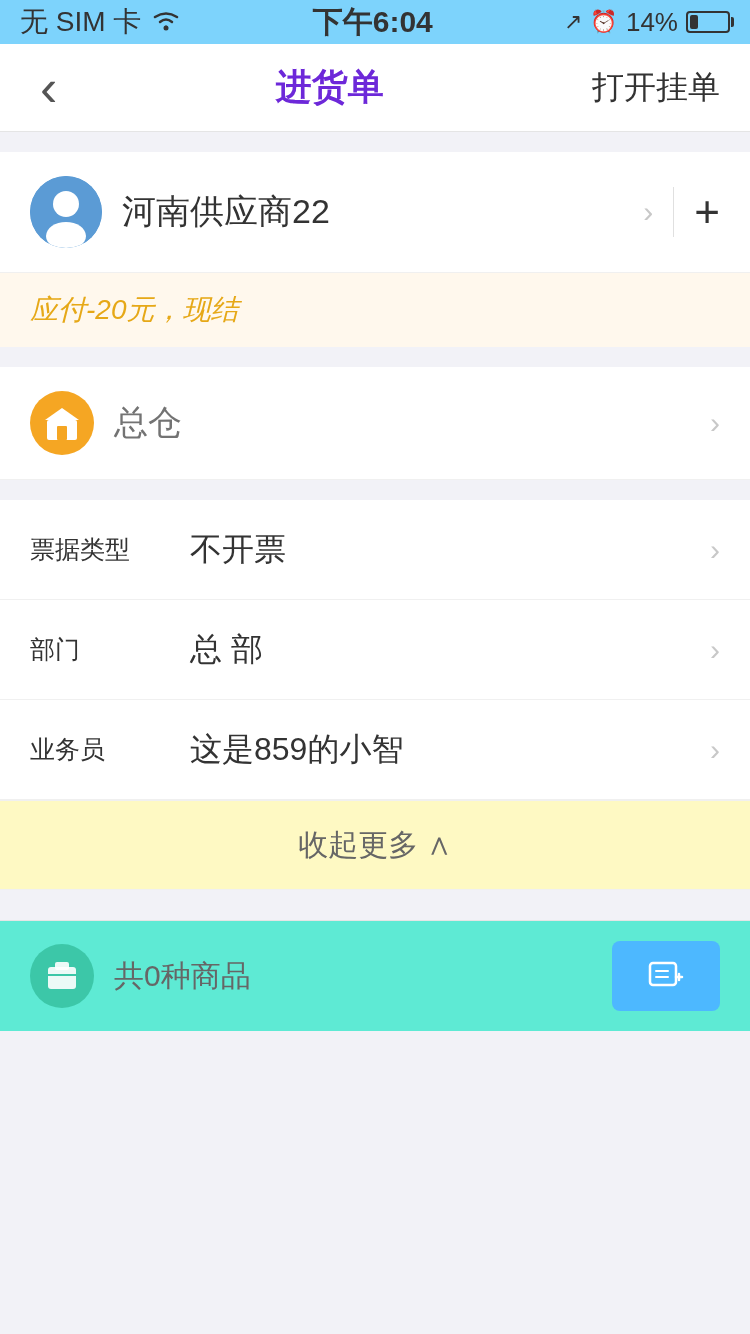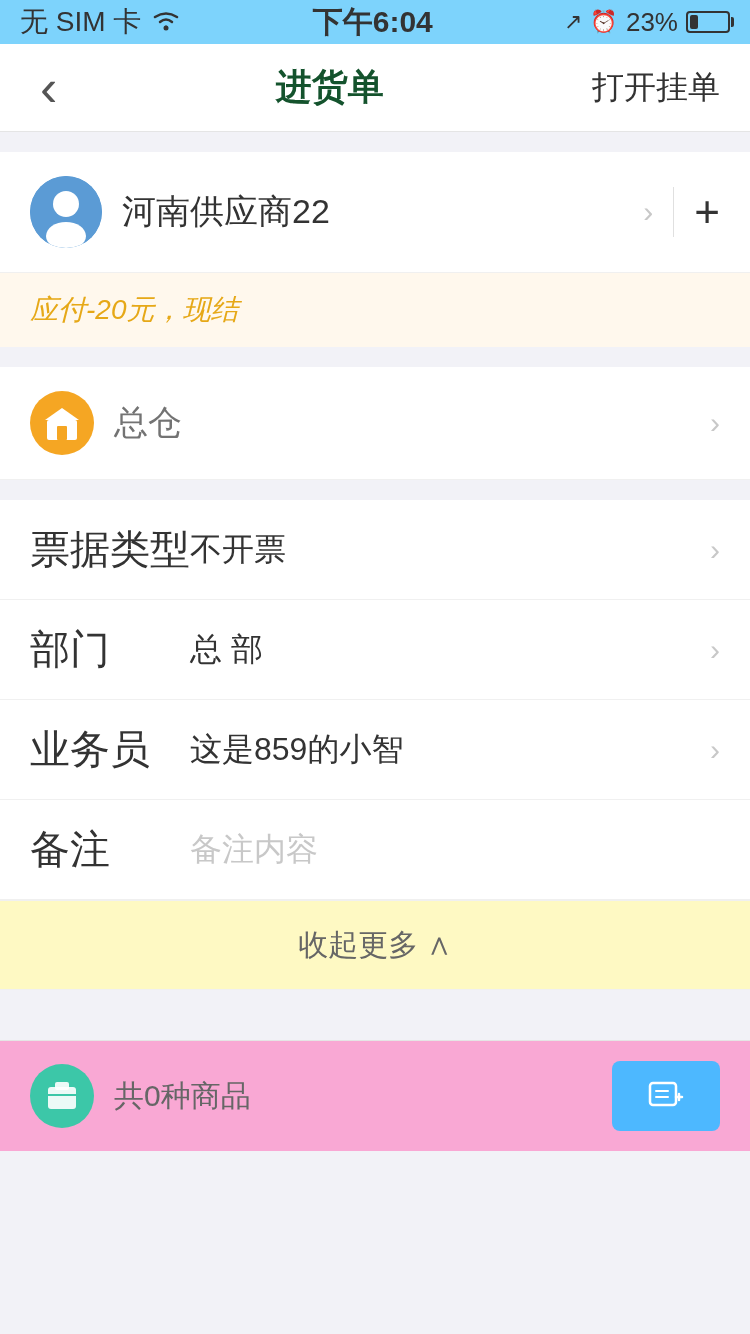--- a/index.html
+++ b/index.html
@@ -47,21 +47,21 @@
       justify-content: space-between;
       padding: 0 30px;
       border-bottom: 1px solid #e5e5e5;
     }
     .nav-back {
       font-size: 40px;
       color: #333;
       cursor: pointer;
       padding: 10px;
     }
-    .nav-title { font-size: 36px; font-weight: 600; color: #14532d; }
+    .nav-title { font-size: 36px; font-weight: 600; color: #6d28d9; }
     .nav-action { font-size: 32px; color: #333; cursor: pointer; }
 
     
     .section-divider { height: 20px; background: #f2f2f7; }
 
     
     .card-section { background: #fff; }
 
     
     .supplier-row {
@@ -98,21 +98,21 @@
     
     .form-row {
       display: flex;
       align-items: center;
       padding: 0 30px;
       height: 100px;
       background: #fff;
       border-bottom: 1px solid #f0f0f0;
     }
     .form-label {
-      font-size: 40px;
+      font-size: 25px;
       color: #333;
       width: 160px;
       flex-shrink: 0;
     }
     .form-value {
       flex: 1;
       font-size: 32px;
       color: #333;
     }
     .form-placeholder {
@@ -146,27 +146,26 @@
       background: #fef9c3;
       border-top: 1px solid #f0f0f0;
       border-bottom: 1px solid #f0f0f0;
       font-size: 30px;
       color: #666;
       cursor: pointer;
     }
 
     
     .bottom-bar {
-      background: #f9a8d4;
+      background: #5eead4;
       display: flex;
       align-items: center;
       padding: 20px 30px;
       gap: 20px;
       border-top: 1px solid #e5e5e5;
-      margin-top: 20px;
     }
     .product-count-icon {
       width: 64px; height: 64px; border-radius: 50%;
       background: #3cc7a8;
       display: flex; align-items: center; justify-content: center;
       flex-shrink: 0;
     }
     .product-count-text {
       flex: 1;
       font-size: 30px;
@@ -198,21 +197,21 @@
         <path d="M9 13 Q15 8 21 13" stroke="#333" stroke-width="2.5" fill="none" stroke-linecap="round"></path>
         <path d="M4 8 Q15 1 26 8" stroke="#333" stroke-width="2.5" fill="none" stroke-linecap="round"></path>
         <circle cx="15" cy="19" r="2.5" fill="#333"></circle>
       </svg>
     </span>
   </div>
   <div class="status-center">下午6:04</div>
   <div class="status-right">
     <span style="font-size:22px;">↗</span>
     <span style="font-size:22px;">⏰</span>
-    <span>23%</span>
+    <span>14%</span>
     <div class="battery-icon">
       <div class="battery-fill"></div>
     </div>
   </div>
 </div>
 
 <div class="nav-bar">
   <span class="nav-back" style="font-size:52px; font-weight:300; color:#555;">‹</span>
   <span class="nav-title">进货单</span>
   <span class="nav-action">打开挂单</span>
@@ -273,24 +272,20 @@
     <span class="form-value">总 部</span>
     <span class="chevron-right">›</span>
   </div>
 
   <div class="form-row">
     <span class="form-label">业务员</span>
     <span class="form-value">这是859的小智</span>
     <span class="chevron-right">›</span>
   </div>
 
-  <div class="form-row">
-    <span class="form-label">备注</span>
-    <span class="form-placeholder">备注内容</span>
-  </div>
 </div>
 
 <div class="collapse-row">
   <span>收起更多 ∧</span>
 </div>
 
 <div class="section-divider" style="height: 30px;"></div>
 
 <div class="bottom-bar">
   <div class="product-count-icon">

